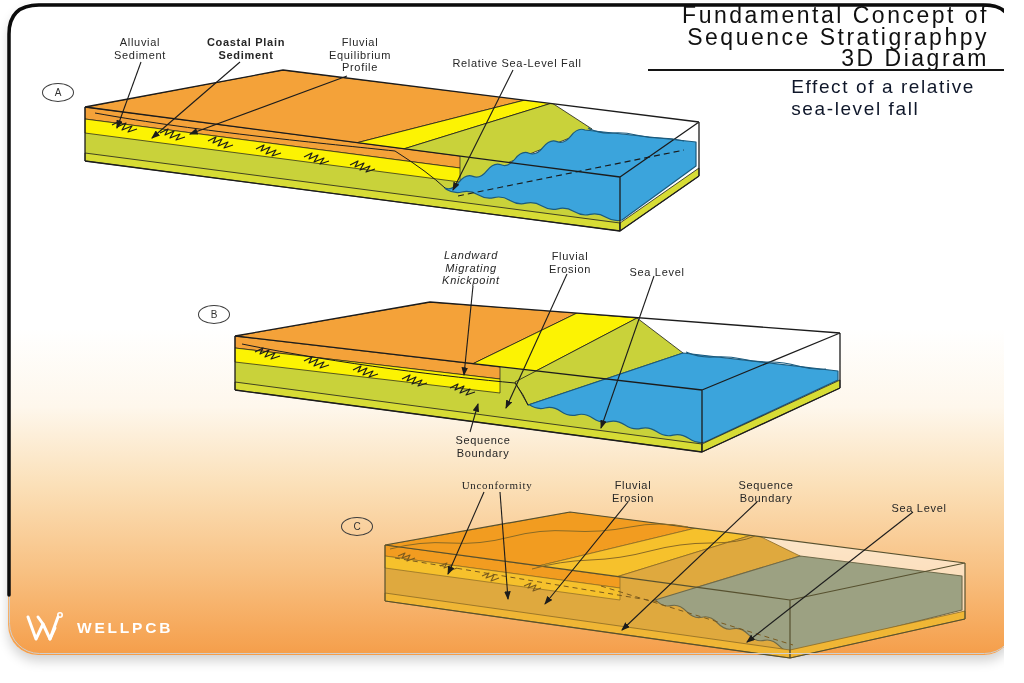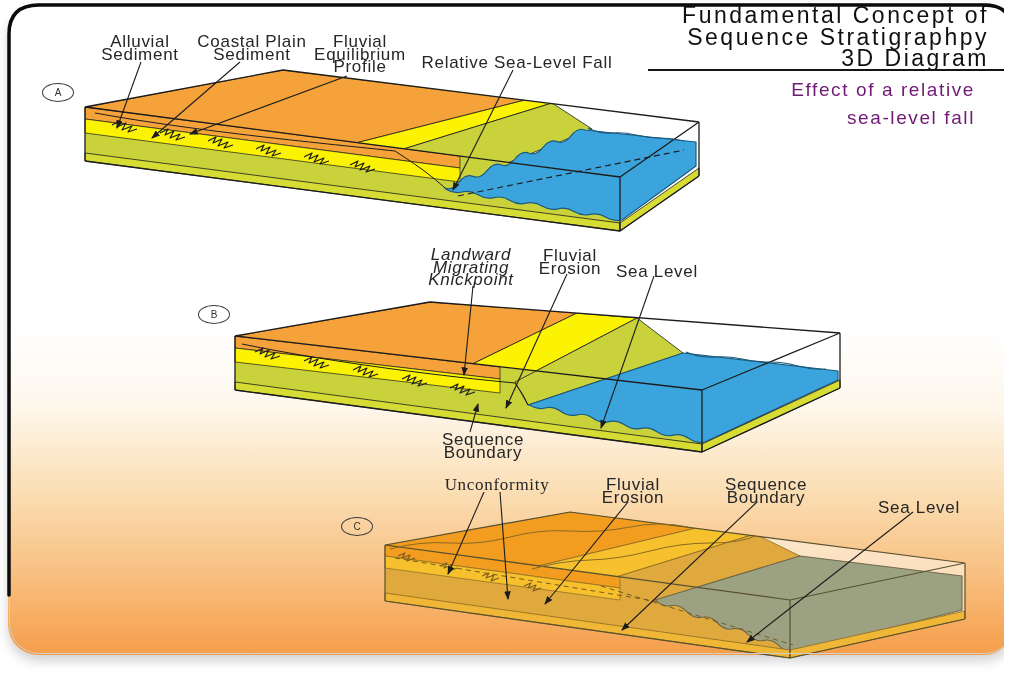--- a/index.html
+++ b/index.html
@@ -4,23 +4,23 @@
 <style>
   html,body{margin:0;padding:0;background:#ffffff;font-family:"Liberation Sans",sans-serif;}
   .stage{position:relative;width:1004px;height:683px;background:#ffffff;overflow:hidden;}
   .card{position:absolute;left:8px;top:2px;width:1006px;height:653px;border-radius:30px;
         background:linear-gradient(180deg,#ffffff 0%,#ffffff 50%,#fef7ec 62%,#fbe0b8 74%,#f8c183 87%,#f59e4a 100%);
         box-shadow:0 6px 12px rgba(0,0,0,.18);}
   svg.overlay{position:absolute;left:0;top:0;}
   .ttl{position:absolute;top:5px;right:15px;text-align:right;font-size:23px;line-height:21.5px;
        letter-spacing:2.5px;color:#101010;white-space:pre-line;}
   .rule{position:absolute;left:648px;top:69px;width:363px;height:2px;background:#141414;}
-  .sub{position:absolute;top:76px;right:29px;text-align:right;font-size:19px;line-height:28px;
-       letter-spacing:1.6px;color:#701a75;white-space:pre-line;}
-  .lbl{position:absolute;transform:translateX(-50%);text-align:center;font-size:17px;line-height:12.5px;
+  .sub{position:absolute;top:76px;right:29px;text-align:left;font-size:19px;line-height:22px;
+       letter-spacing:1.6px;color:#0f172a;white-space:pre-line;}
+  .lbl{position:absolute;transform:translateX(-50%);text-align:center;font-size:11px;line-height:12.5px;
        letter-spacing:.7px;color:#262626;white-space:pre-line;}
   .letter{position:absolute;width:30px;height:17px;border:1.4px solid #3c3c3c;border-radius:50%;
           display:flex;align-items:center;justify-content:center;font-size:10px;color:#333;}
   .logo{position:absolute;left:24px;top:610px;display:flex;align-items:center;gap:7px;color:#fff;}
   .logo-text{font-size:15.5px;font-weight:bold;letter-spacing:2.8px;}
 </style>
 </head>
 <body>
 
 <div class="stage">
@@ -149,21 +149,21 @@
   <div class="rule"></div>
   <div class="sub">Effect of a relative
 sea-level fall</div>
 
   <div class="letter" style="left:42px;top:83px;">A</div>
   <div class="letter" style="left:198px;top:305px;">B</div>
   <div class="letter" style="left:341px;top:517px;">C</div>
 
   <div class="lbl" style="left:140px;top:36px;">Alluvial
 Sediment</div>
-  <div class="lbl" style="left:252px;top:36px;">Coastal Plain
+  <div class="lbl" style="left:246px;top:36px;font-weight:bold;">Coastal Plain
 Sediment</div>
   <div class="lbl" style="left:360px;top:36px;">Fluvial
 Equilibrium
 Profile</div>
   <div class="lbl" style="left:517px;top:57px;">Relative Sea-Level Fall</div>
 
   <div class="lbl" style="left:471px;top:249px;font-style:italic;">Landward
 Migrating
 Knickpoint</div>
   <div class="lbl" style="left:570px;top:250px;">Fluvial
@@ -172,13 +172,21 @@
   <div class="lbl" style="left:483px;top:434px;">Sequence
 Boundary</div>
 
   <div class="lbl" style="left:497px;top:479px;font-family:Liberation Serif, serif;">Unconformity</div>
   <div class="lbl" style="left:633px;top:479px;">Fluvial
 Erosion</div>
   <div class="lbl" style="left:766px;top:479px;">Sequence
 Boundary</div>
   <div class="lbl" style="left:919px;top:502px;">Sea Level</div>
 
+  <div class="logo">
+    <svg width="46" height="36" viewBox="0 0 46 36">
+      <path d="M4,7 L12,29 L19,14 L26,29 L34,7" fill="none" stroke="#ffffff" stroke-width="3" stroke-linecap="round" stroke-linejoin="round"></path>
+      <path d="M14,7 L19,14 M26,29 L31,18" fill="none" stroke="#ffffff" stroke-width="3" stroke-linecap="round"></path>
+      <circle cx="36" cy="5" r="2.2" fill="none" stroke="#ffffff" stroke-width="1.6"></circle>
+    </svg>
+    <span class="logo-text">WELLPCB</span>
+  </div>
 </div>
 
 </body></html>

